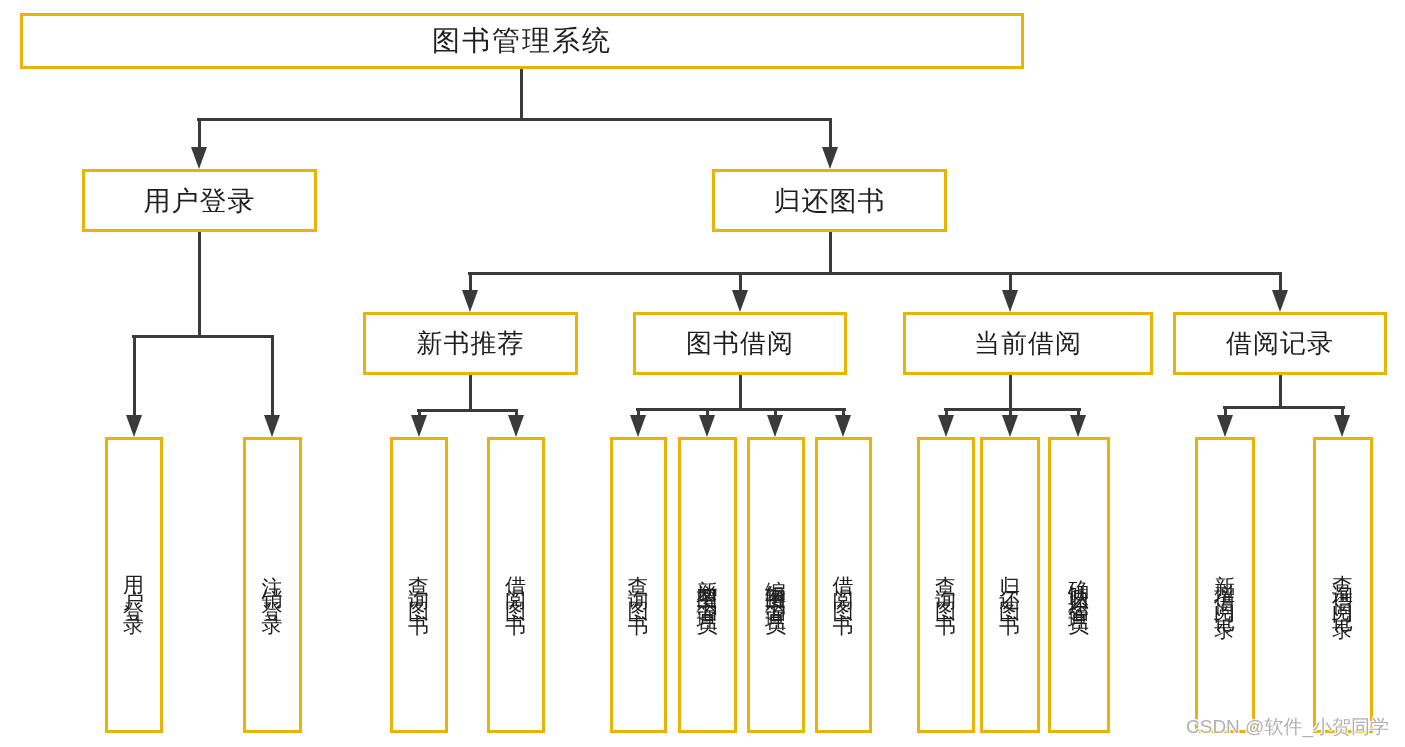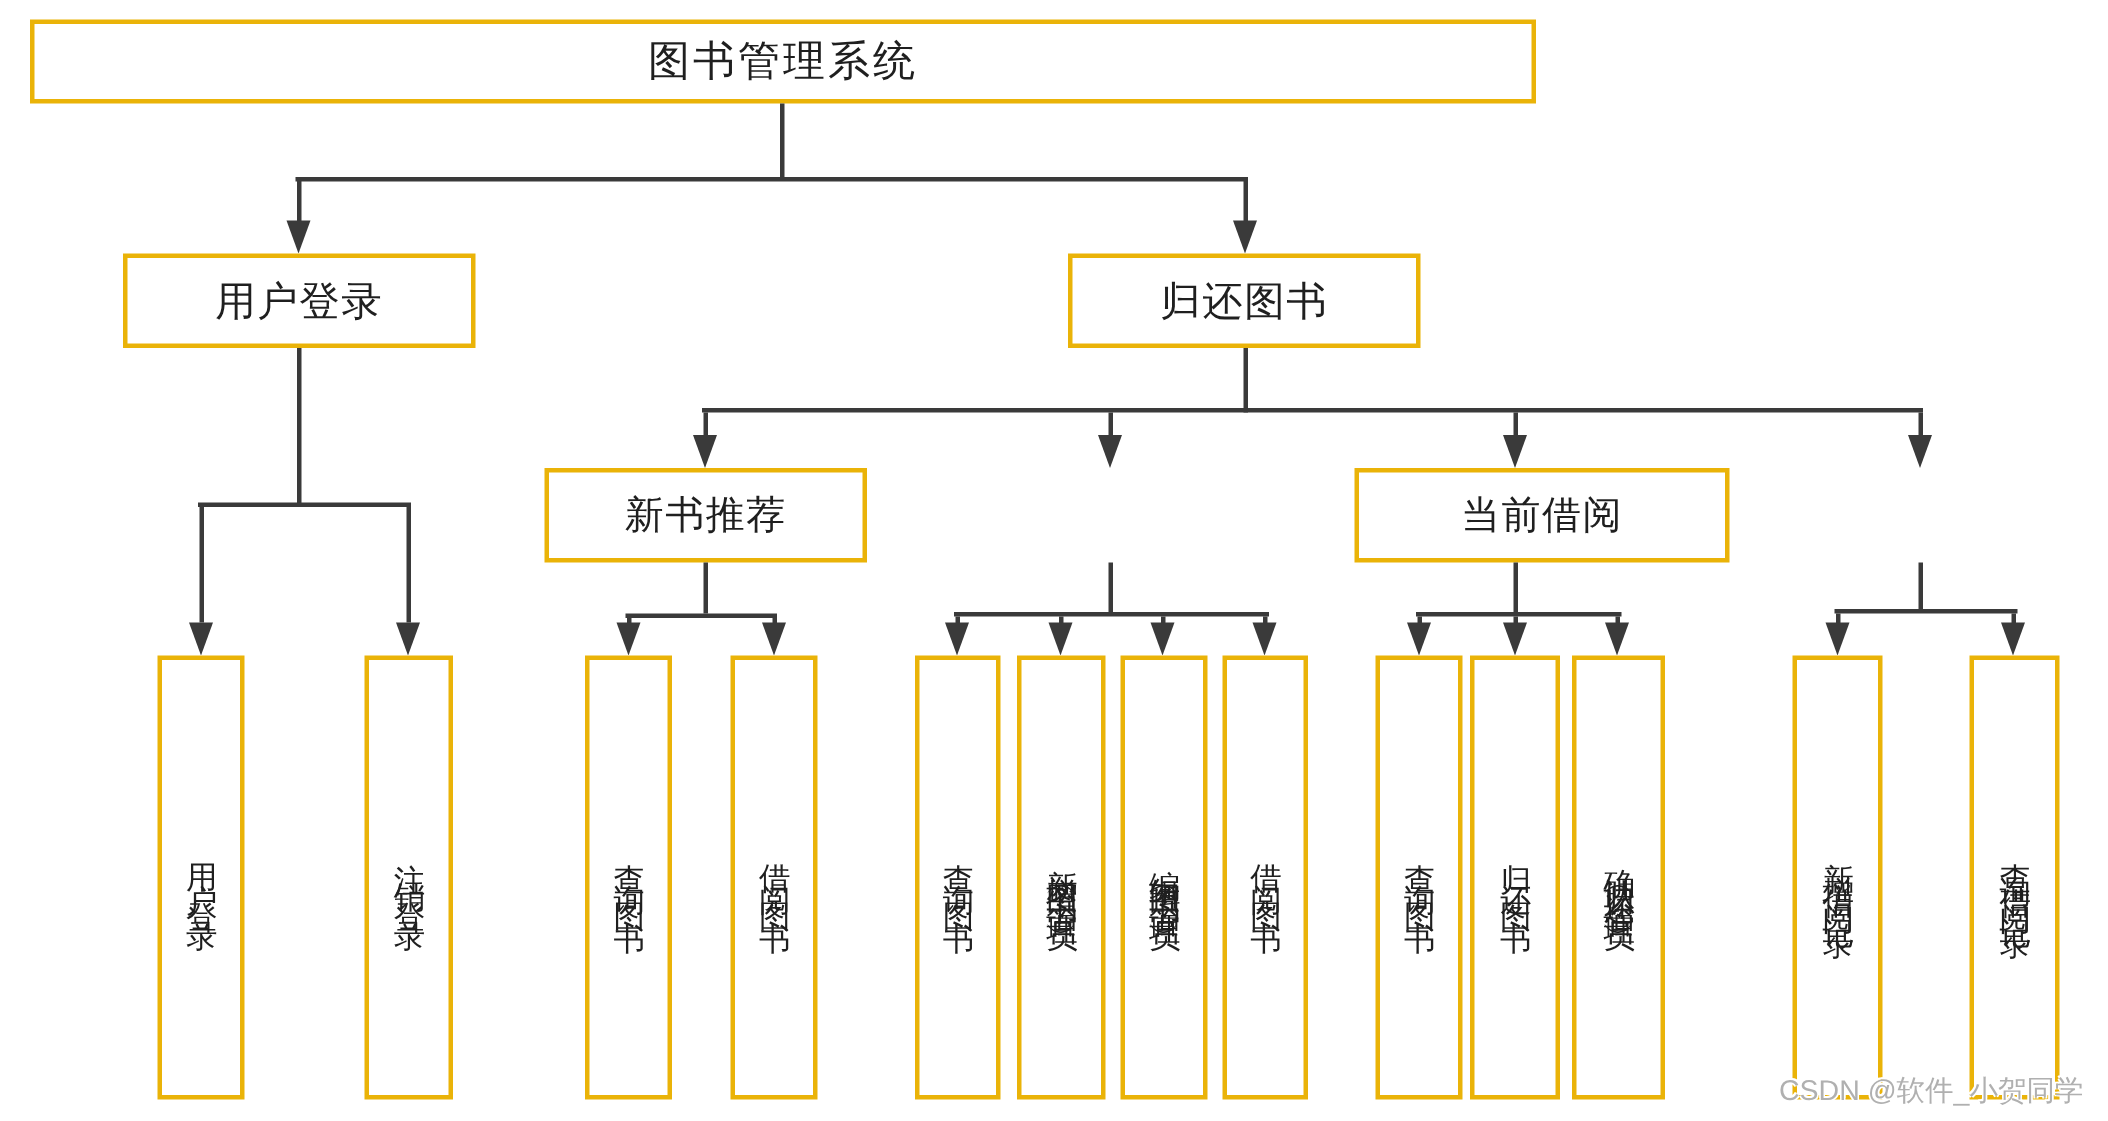--- a/index.html
+++ b/index.html
@@ -72,22 +72,28 @@
   <div class="vl" style="left:739px;top:275px;height:17px"></div>
   <div class="arr" style="left:732px;top:290px"></div>
   <div class="vl" style="left:1009px;top:275px;height:17px"></div>
   <div class="arr" style="left:1002px;top:290px"></div>
   <div class="vl" style="left:1279px;top:275px;height:17px"></div>
   <div class="arr" style="left:1272px;top:290px"></div>
 
   <div class="box lv2" style="left:363px;top:312px;width:215px;height:63px">
     <span>新书推荐</span>
   </div>
+  <div class="box lv2" style="left:633px;top:312px;width:214px;height:63px">
+    <span>图书借阅</span>
+  </div>
   <div class="box lv2" style="left:903px;top:312px;width:250px;height:63px">
     <span>当前借阅</span>
+  </div>
+  <div class="box lv2" style="left:1173px;top:312px;width:214px;height:63px">
+    <span>借阅记录</span>
   </div>
 
   <div class="vl" style="left:469px;top:375px;height:34px"></div>
   <div class="hl" style="left:417px;top:409px;width:101px"></div>
   <div class="vl" style="left:418px;top:412px;height:5px"></div>
   <div class="arr" style="left:411px;top:415px"></div>
   <div class="vl" style="left:515px;top:412px;height:5px"></div>
   <div class="arr" style="left:508px;top:415px"></div>
 
   <div class="vl" style="left:739px;top:375px;height:33px"></div>

